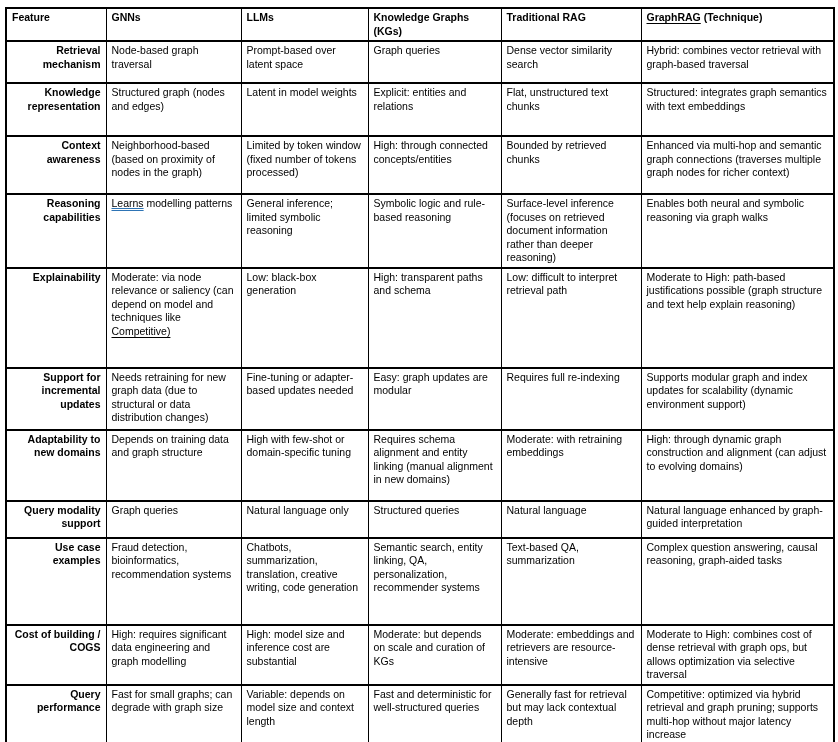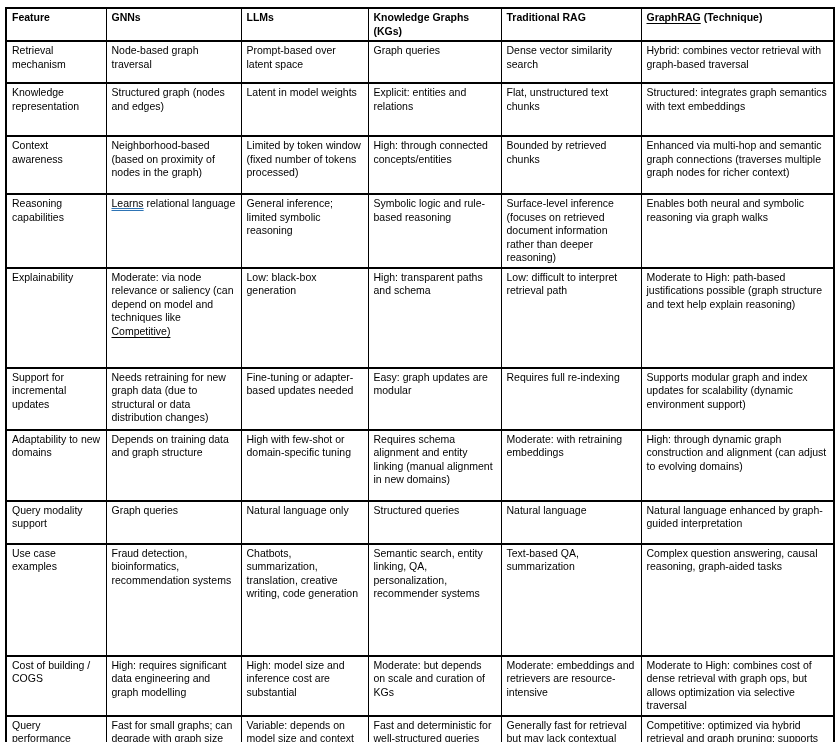--- a/index.html
+++ b/index.html
@@ -34,33 +34,33 @@
     border-top: 2px solid var(--border-color);
     border-bottom: 2px solid var(--border-color);
     vertical-align: top;
     text-align: left;
     padding: 2px 5px 2px 5px;
     font-size: 10.5px;
     line-height: 13.5px;
     word-wrap: break-word;
   }
   th { font-weight: bold; }
-  td.feature { font-weight: normal; }
+  td.feature { font-weight: bold; text-align: right; }
 
   
   thead tr            { height: 26px; }
   tbody tr:nth-child(1)  { height: 42px; }
   tbody tr:nth-child(2)  { height: 53px; }
   tbody tr:nth-child(3)  { height: 58px; }
   tbody tr:nth-child(4)  { height: 63px; }
   tbody tr:nth-child(5)  { height: 100px; }
   tbody tr:nth-child(6)  { height: 62px; }
   tbody tr:nth-child(7)  { height: 71px; }
-  tbody tr:nth-child(8)  { height: 43px; }
-  tbody tr:nth-child(9)  { height: 112px; padding-left: 40px; }
+  tbody tr:nth-child(8)  { height: 37px; }
+  tbody tr:nth-child(9)  { height: 87px; padding-left: 40px; }
   tbody tr:nth-child(10) { height: 56px; }
   tbody tr:nth-child(11) { height: 56px; }
 
   
   .deco-spelling {
     text-decoration-line: underline;
     text-decoration-style: wavy;
     text-decoration-color: var(--spelling-color);
     text-decoration-thickness: 1px;
     text-underline-offset: 2px;
@@ -120,21 +120,21 @@
         <tr>
           <td class="feature">Context awareness</td>
           <td>Neighborhood-based (based on proximity of nodes in the graph)</td>
           <td>Limited by token window (fixed number of tokens processed)</td>
           <td>High: through connected concepts/entities</td>
           <td>Bounded by retrieved chunks</td>
           <td>Enhanced via multi-hop and semantic graph connections (traverses multiple graph nodes for richer context)</td>
         </tr>
         <tr>
           <td class="feature">Reasoning capabilities</td>
-          <td><span class="deco-grammar">Learns</span><span> relational language</span></td>
+          <td><span class="deco-grammar">Learns</span><span> modelling patterns</span></td>
           <td>General inference; limited symbolic reasoning</td>
           <td>Symbolic logic and rule-based reasoning</td>
           <td>Surface-level inference (focuses on retrieved document information rather than deeper reasoning)</td>
           <td>Enables both neural and symbolic reasoning via graph walks</td>
         </tr>
         <tr>
           <td class="feature">Explainability</td>
           <td><span>Moderate: via node relevance or saliency (can depend on model and techniques like </span><span class="deco-spelling">Competitive)</span></td>
           <td>Low: black-box generation</td>
           <td>High: transparent paths and schema</td>

